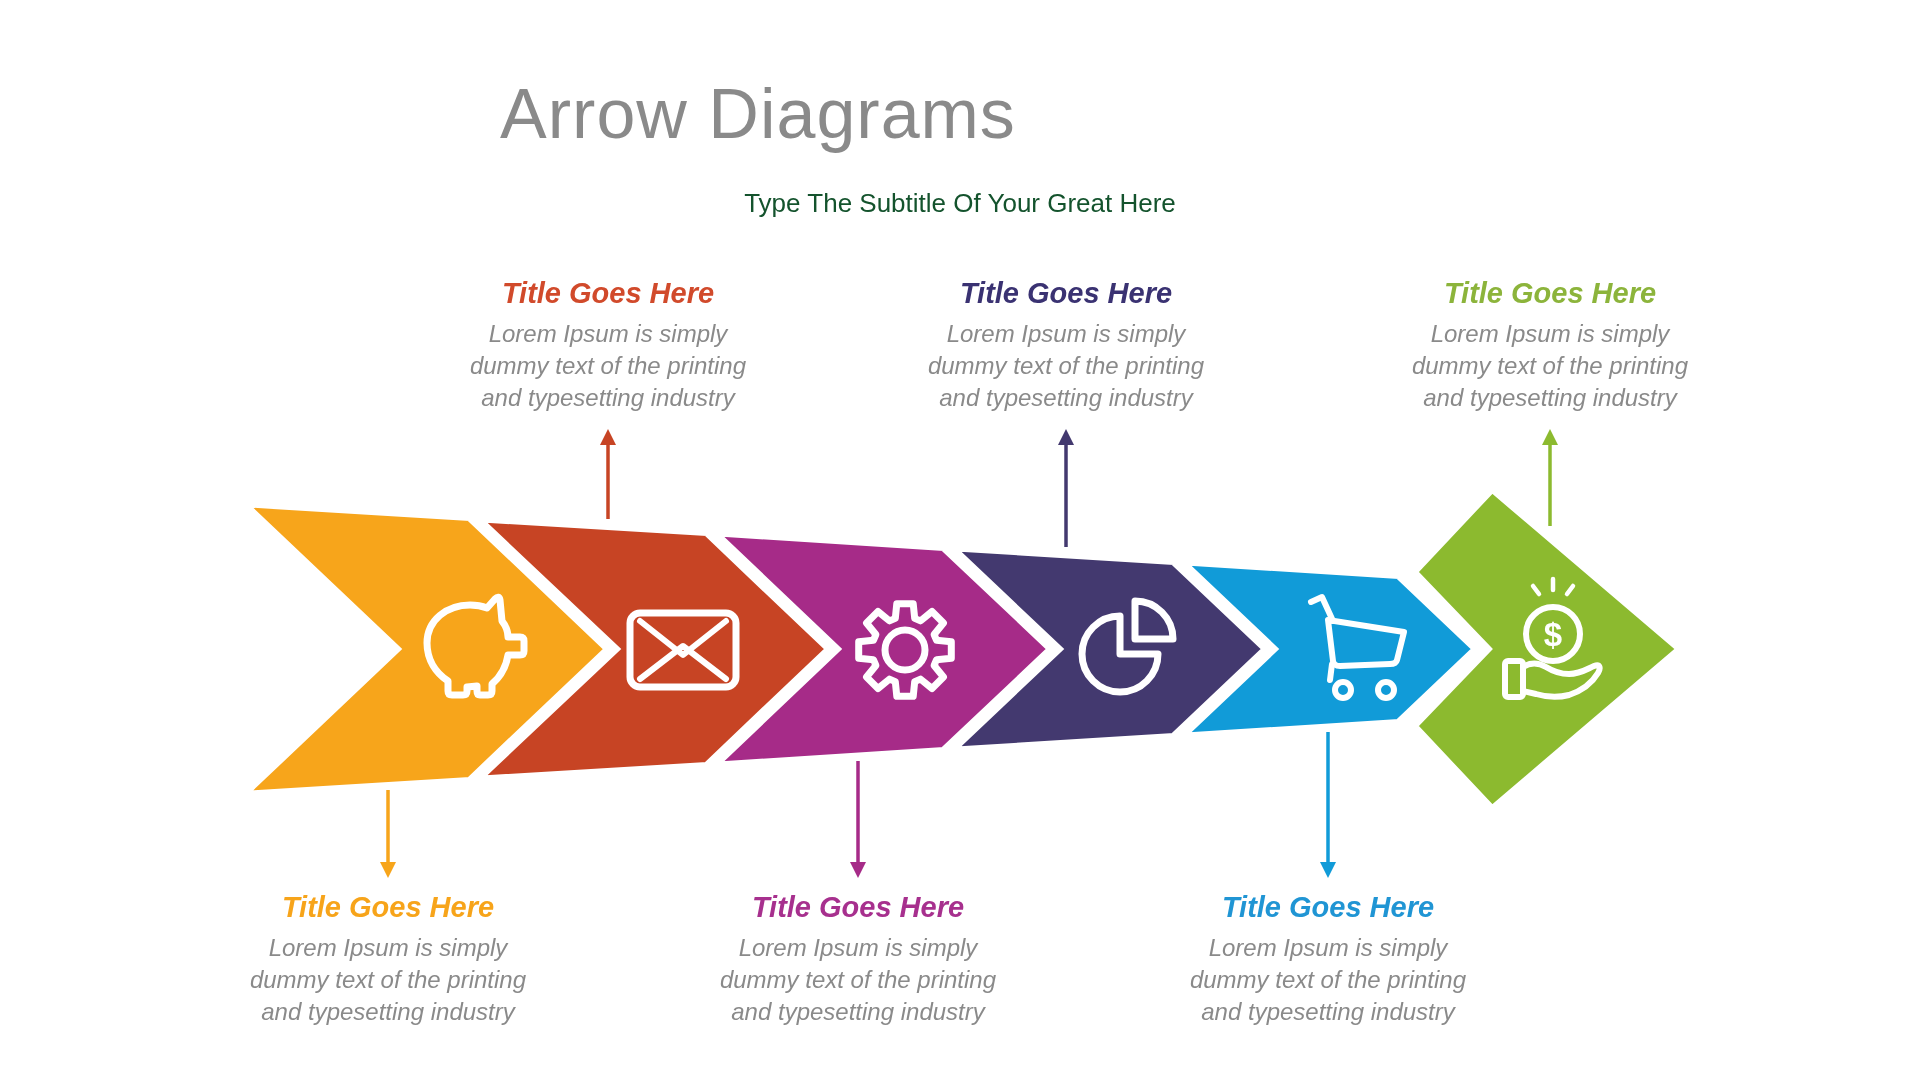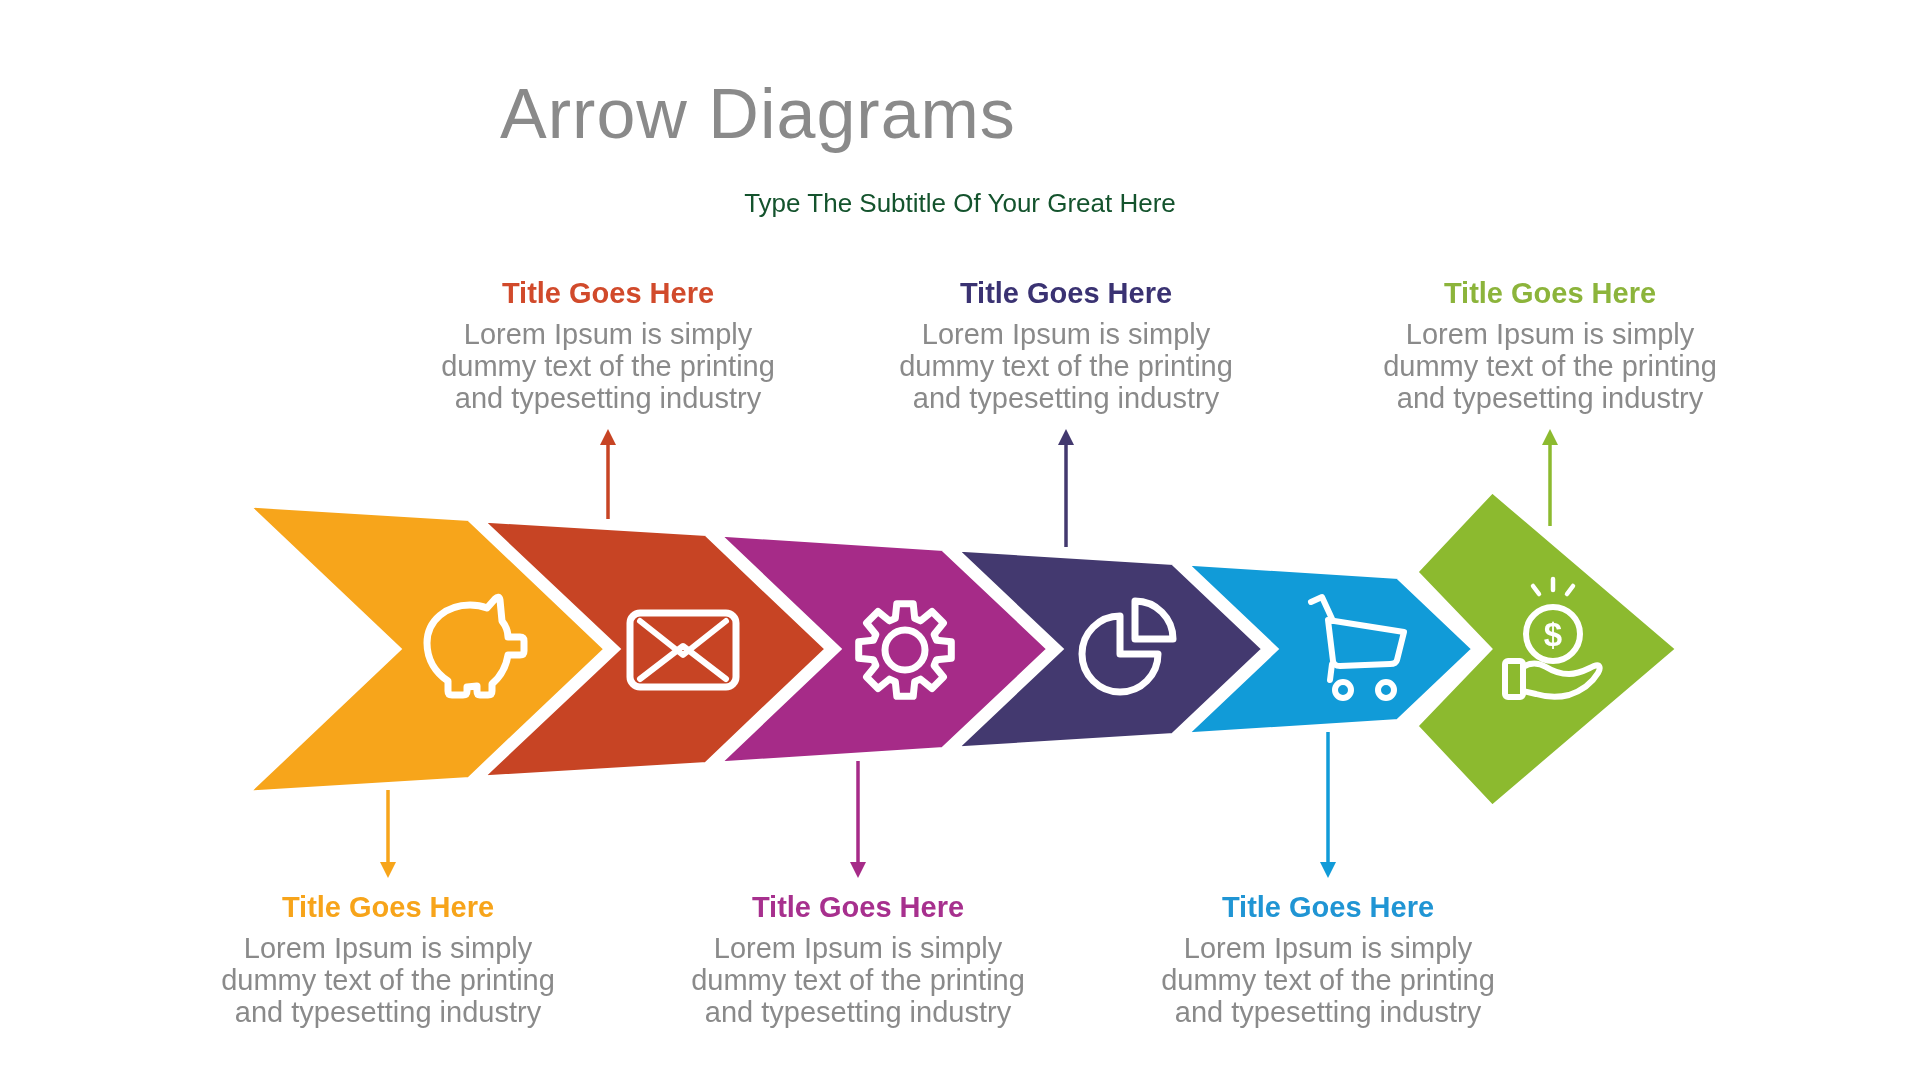--- a/index.html
+++ b/index.html
@@ -7,23 +7,23 @@
          font-family:"Liberation Sans",sans-serif;}
   .main-title{position:absolute;top:74px;left:0;width:1516px;text-align:center;
               font-size:70px;font-weight:400;letter-spacing:1px;}
   .subtitle{position:absolute;top:188px;left:0;width:1920px;text-align:center;
             font-size:26px;font-weight:400;}
   svg.diagram{position:absolute;left:0;top:0;}
   .chev{stroke:#ffffff;stroke-width:10;stroke-linejoin:miter;}
   .ic{stroke:#ffffff;fill:none;stroke-width:7;stroke-linecap:round;stroke-linejoin:round;}
   .ic-thin{stroke:#ffffff;fill:none;stroke-width:6;stroke-linecap:round;stroke-linejoin:round;}
   .conn-line{stroke-width:3.5;}
-  .callout{position:absolute;width:380px;text-align:center;}
+  .callout{position:absolute;width:380px;text-align:center;font-style:italic;}
   .callout .ttl{font-size:29px;font-weight:700;line-height:34px;margin-bottom:8px;}
-  .callout .line{font-size:29px;line-height:32px;}
+  .callout .line{font-size:24px;line-height:32px;}
   .coin-dollar{font-family:"Liberation Sans",sans-serif;font-weight:700;font-size:33px;fill:#ffffff;}
 </style>
 </head>
 <body>
 
 <div class="slide">
 
   <div class="main-title" style="color: rgb(138, 138, 138);">Arrow Diagrams</div>
   <div class="subtitle" style="color: #14532d;">Type The Subtitle Of Your Great Here</div>
 

